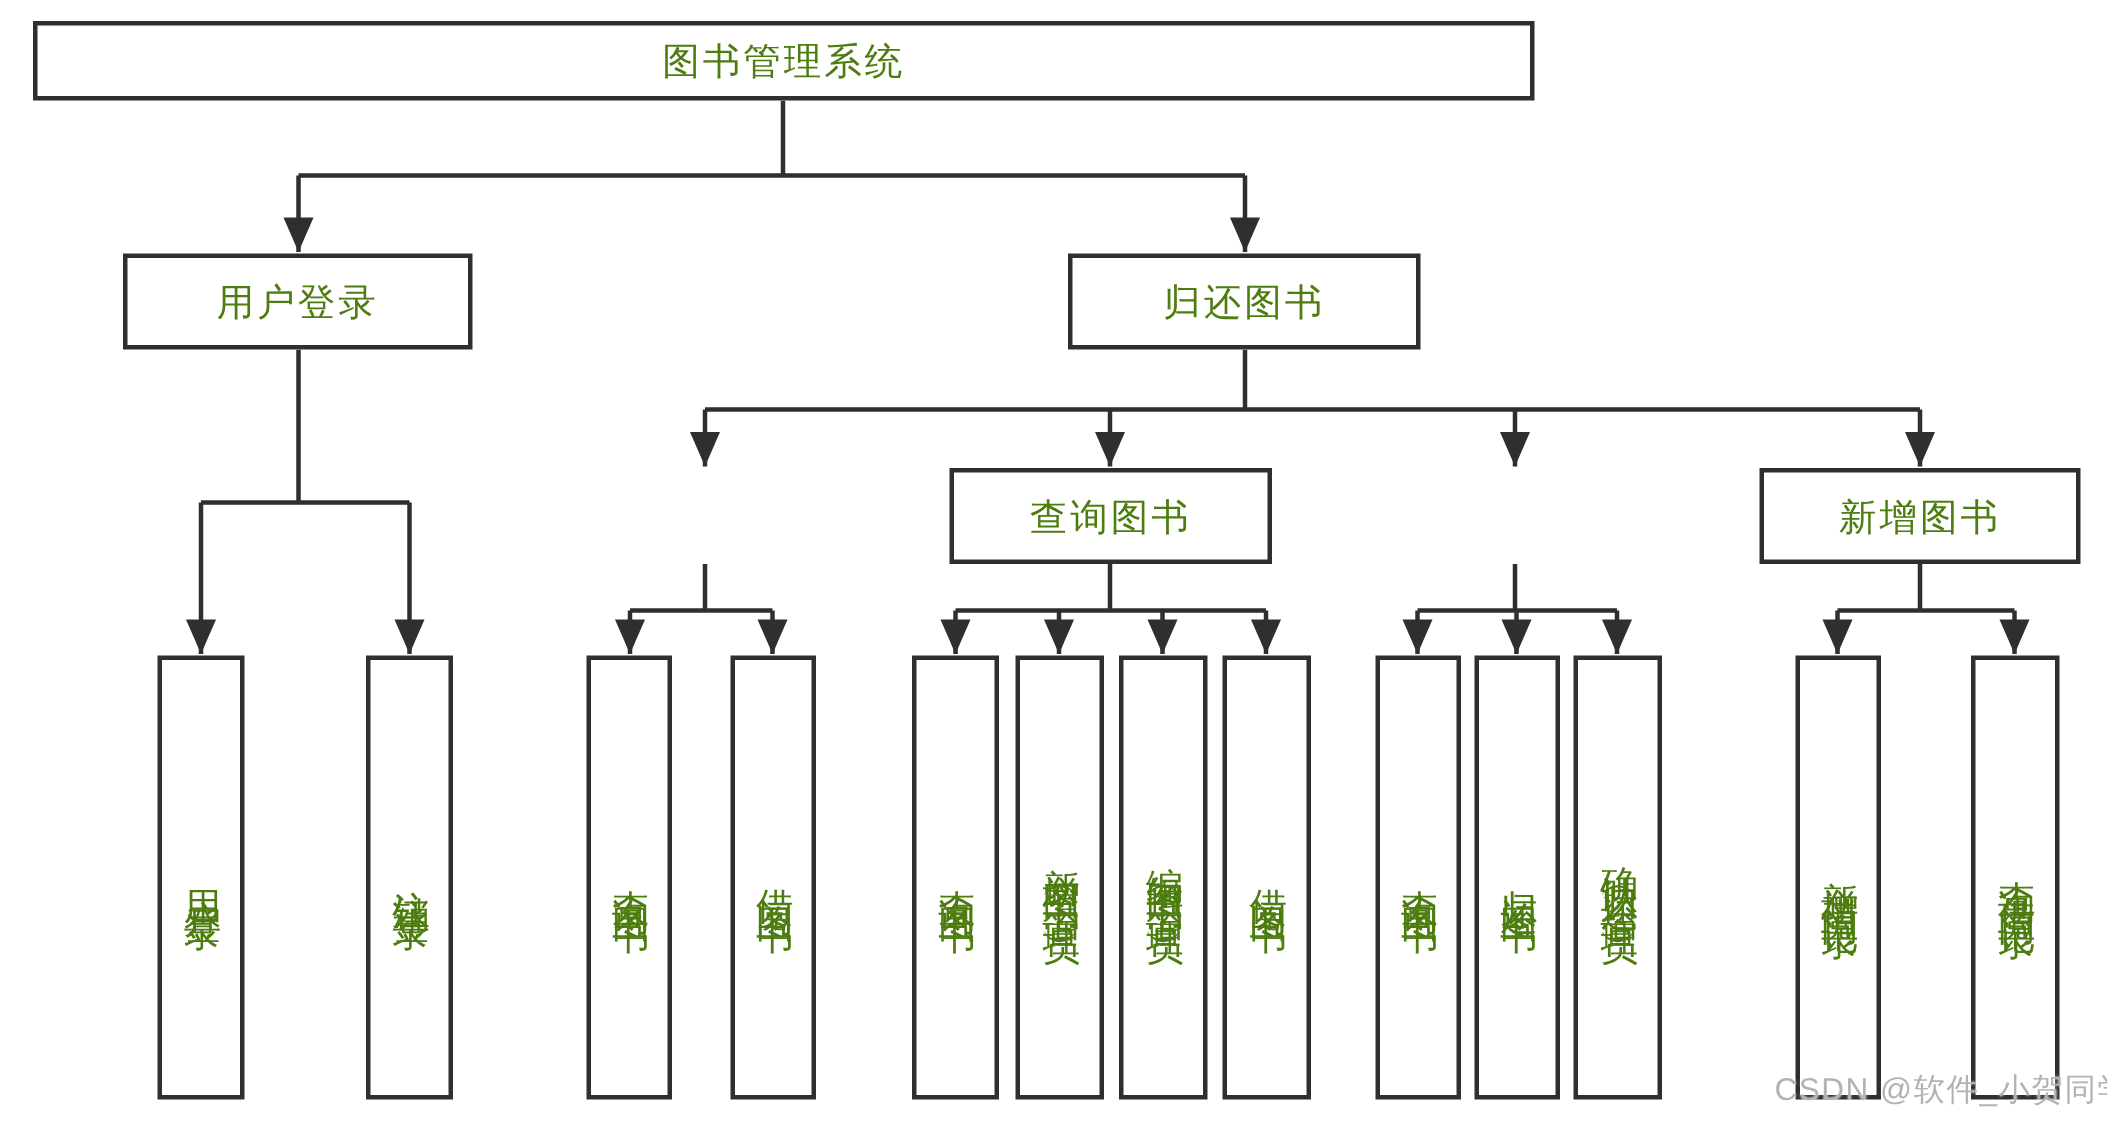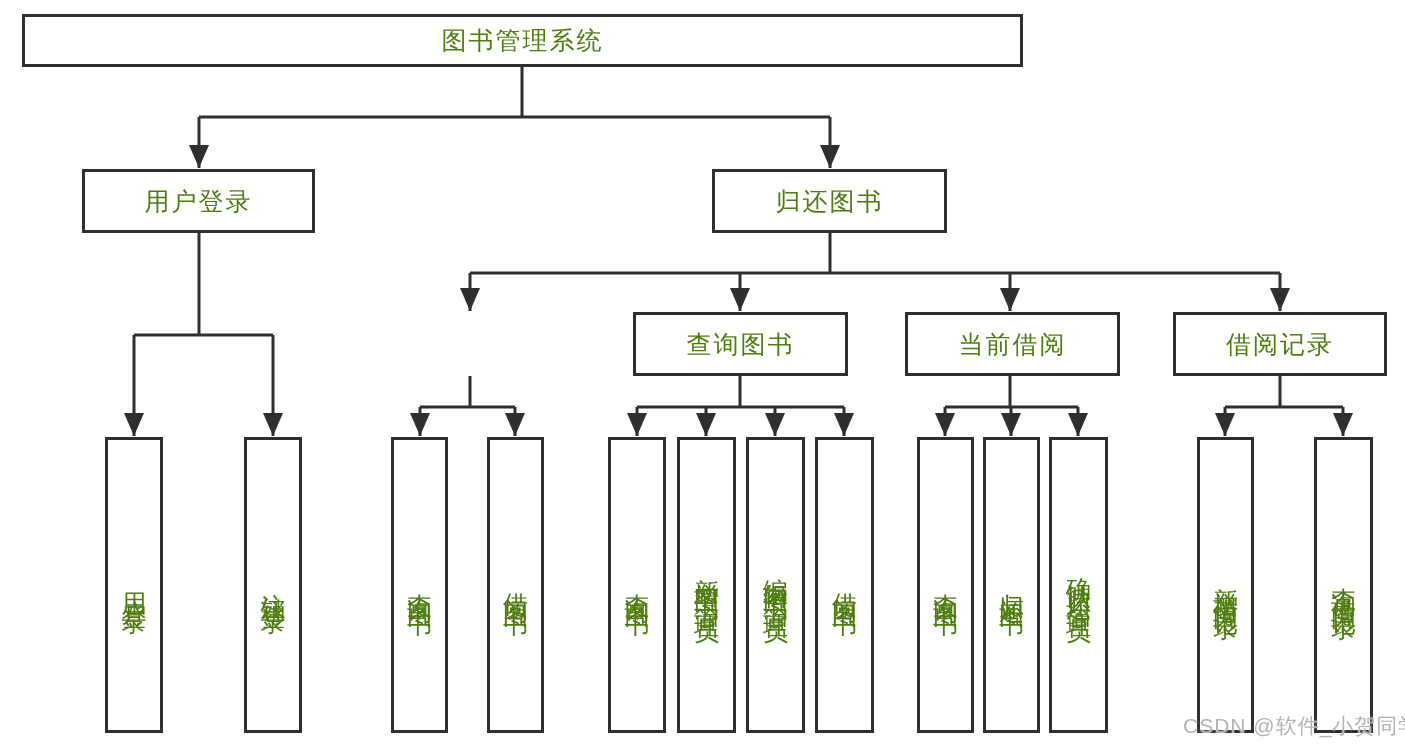--- a/index.html
+++ b/index.html
@@ -80,25 +80,22 @@
   <div class="box hbox" style="left:82px;top:169px;width:233px;height:64px">
     <span>用户登录</span>
   </div>
   <div class="box hbox" style="left:712px;top:169px;width:235px;height:64px">
     <span>归还图书</span>
   </div>
 
   <div class="box hbox" style="left:633px;top:312px;width:215px;height:64px">
     <span>查询图书</span>
   </div>
-  <div class="box hbox" style="left:905px;top:312px;width:215px;height:64px">
-    <span>当前借阅</span>
-  </div>
   <div class="box hbox" style="left:1173px;top:312px;width:214px;height:64px">
-    <span>借阅记录</span>
+    <span>新增图书</span>
   </div>
 
   <div class="box leaf" style="left:105px;width:58px">
     <span>用户登录</span>
   </div>
   <div class="box leaf" style="left:244px;width:58px">
     <span>注销登录</span>
   </div>
 
   <div class="box leaf" style="left:391px;width:57px">

